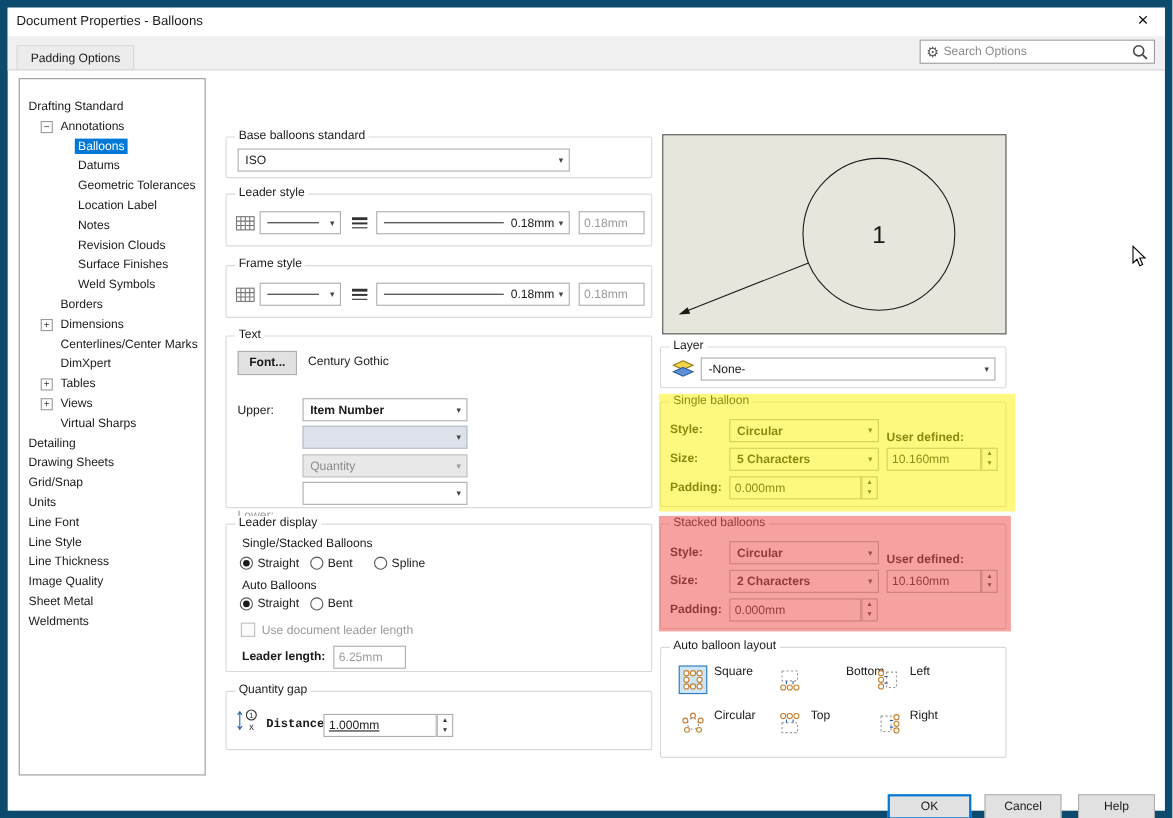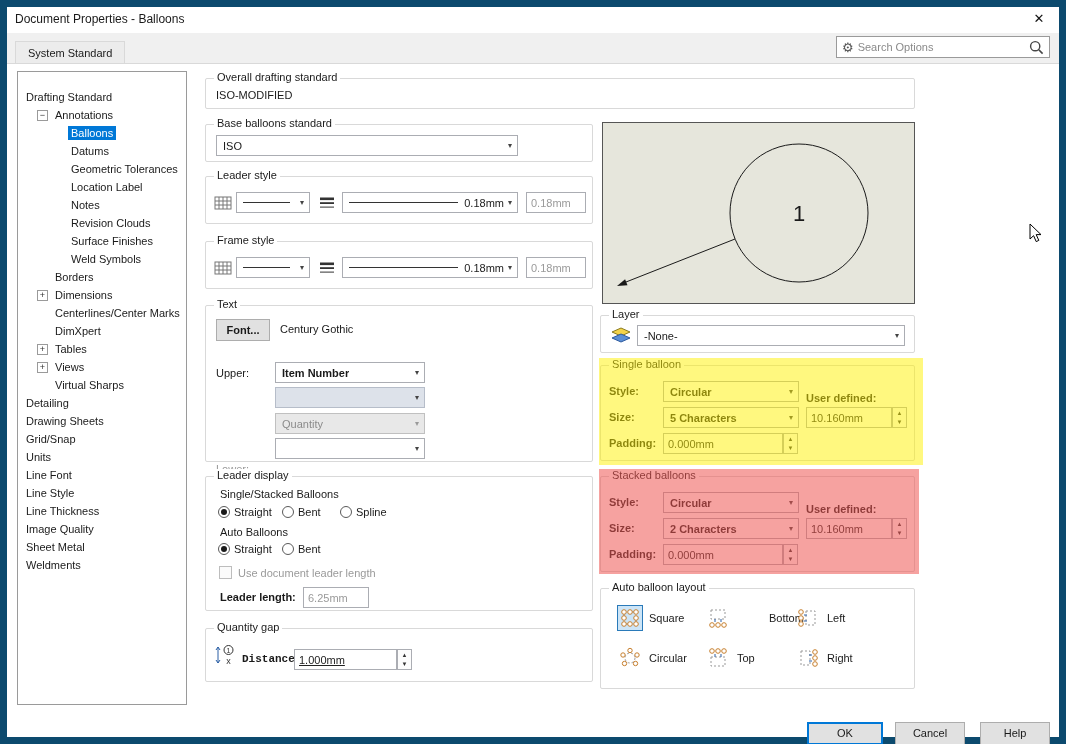--- a/index.html
+++ b/index.html
@@ -63,21 +63,21 @@
   .btn { position:absolute; background:#e1e1e1; border:1px solid #adadad; text-align:center; }
   .spinner { position:absolute; width:15px; height:21px; border:1px solid #abadb3; background:#fcfcfc; display:flex; flex-direction:column; }
   .spinner span { flex:1; font-size:6px; line-height:6px; display:flex; align-items:center; justify-content:center; color:#333; }
   .radio-l { position:absolute; display:flex; align-items:center; white-space:nowrap; }
   .rb { width:12px; height:12px; border:1px solid #5a5a5a; border-radius:50%; background:#fff; margin-right:4px; position:relative; flex:0 0 12px; }
   .rb.checked::after { content:''; position:absolute; left:2px; top:2px; width:6px; height:6px; border-radius:50%; background:#1a1a1a; }
   .checkbox { position:absolute; width:13px; height:13px; border:1px solid #bdbdbd; background:#fbfbfb; }
   .icon-abs { position:absolute; line-height:0; }
 
   
-  .abl-cell { position:absolute; display:flex; align-items:center; gap:6px; }
+  .abl-cell { position:absolute; display:flex; gap:6px; }
   .abl-icon { width:26px; height:26px; display:flex; align-items:center; justify-content:center; border:1px solid transparent; line-height:0; }
   .abl-icon.sel { border:1px solid #2a7ab9; background:#cde5f7; }
 
   
   .overlay { position:absolute; pointer-events:none; z-index:5; }
   .ov-yellow { left:592px; top:351px; width:324px; height:107px; background:rgba(255,242,0,0.50); }
   .ov-red { left:592px; top:462px; width:320px; height:105px; background:rgba(238,85,82,0.55); }
 
   
   .btn-f { position:absolute; top:715px; height:23px; background:#e1e1e1; border:1px solid #adadad; text-align:center; line-height:21px; }
@@ -90,21 +90,21 @@
 <body>
 
 <div class="dialog">
 
   <div class="titlebar">
     <span class="title-text">Document Properties - Balloons</span>
     <span class="close-btn">✕</span>
   </div>
 
   <div class="tabbar">
-    <div class="tab tab-sys">System Standard</div>
+    <div class="tab tab-sys">Padding Options</div>
     <div class="search-box">
       <span class="gear">⚙</span>
       <input type="text" placeholder="Search Options" style="">
       <span style="line-height:0">
         <svg width="15" height="15" viewBox="0 0 15 15">
             <circle cx="6.2" cy="6.2" r="4.6" fill="none" stroke="#444" stroke-width="1.4"></circle>
             <line x1="9.8" y1="9.8" x2="13.6" y2="13.6" stroke="#444" stroke-width="1.6"></line>
           </svg>
       </span>
     </div>
@@ -195,24 +195,20 @@
         <span class="tree-label">Image Quality</span>
       </div>
       <div class="tree-item lvl0">
         <span class="tree-label">Sheet Metal</span>
       </div>
       <div class="tree-item lvl0">
         <span class="tree-label">Weldments</span>
       </div>
     </div>
 
-  <div class="group g-overall">
-    <span class="group-label">Overall drafting standard</span>
-    <span class="st" style="left:10px; top:10px;">ISO-MODIFIED</span>
-  </div>
 
   <div class="group g-base">
     <span class="group-label">Base balloons standard</span>
     <div class="combo" style="left:10px; top:10px; width:302px;">
       <span class="combo-text">ISO</span>
       <span class="arrow">▾</span>
     </div>
   </div>
 
   <div class="group g-leader">

